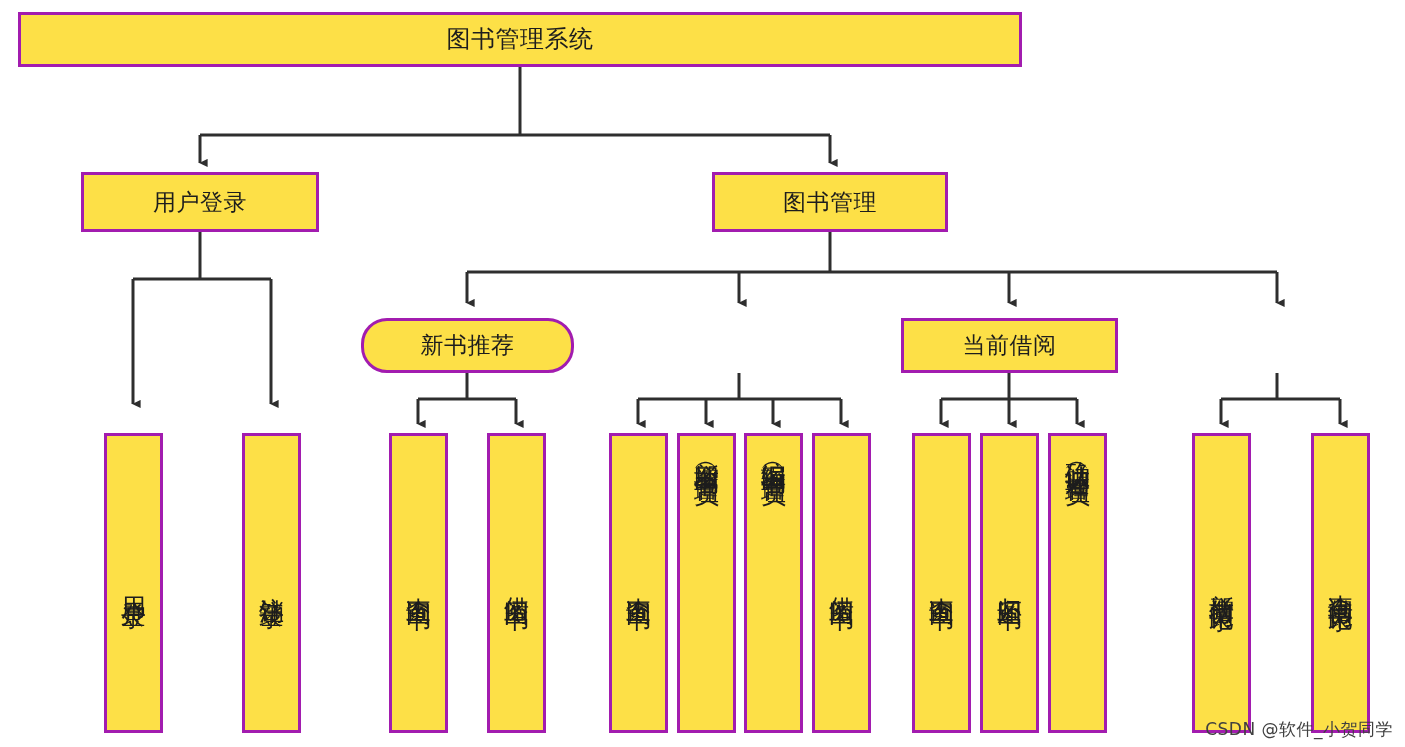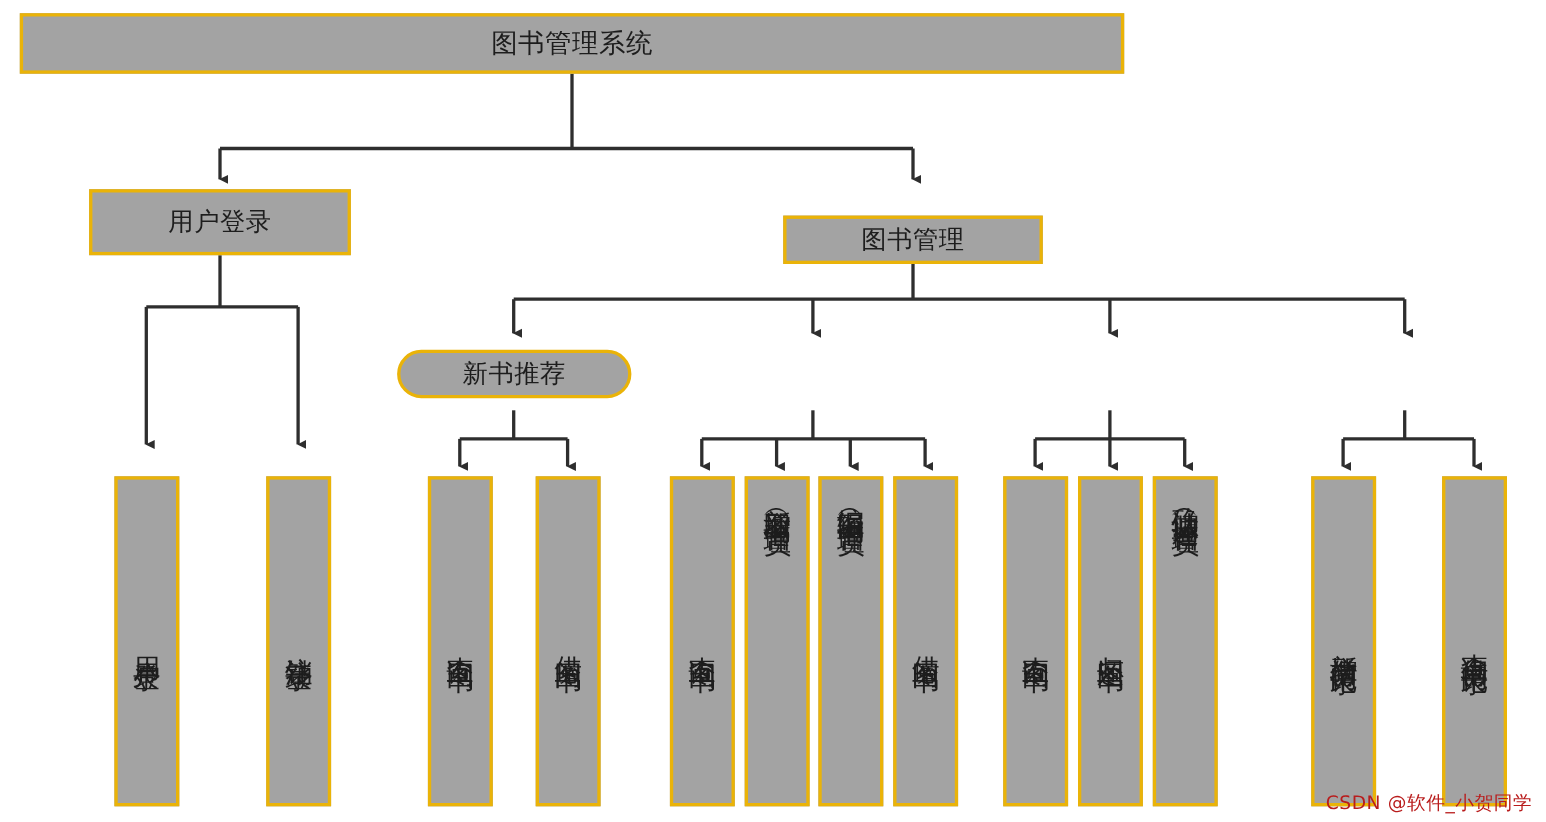--- a/index.html
+++ b/index.html
@@ -22,22 +22,22 @@
     position: absolute;
     left: 0;
     top: 0;
     width: 1405px;
     height: 747px;
     pointer-events: none;
   }
   .node {
     position: absolute;
     box-sizing: border-box;
-    background: #a3a3a3;
-    border: 3px solid #eab308;
+    background: #fde047;
+    border: 3px solid #a21caf;
     display: flex;
     align-items: center;
     justify-content: center;
     color: #1d1d1d;
     z-index: 2;
   }
   .node .node-label {
     display: block;
     text-align: center;
     line-height: 1.05;
@@ -67,21 +67,21 @@
   }
   .node.vert.centered {
     align-items: center;
     padding-top: 0;
   }
   #watermark {
     position: absolute;
     right: 12px;
     bottom: 6px;
     font-size: 17px;
-    color: #b91c1c;
+    color: #404040;
     letter-spacing: 0.5px;
     z-index: 5;
     white-space: nowrap;
   }
 </style>
 </head>
 <body>
 
 <div id="diagram-root">
 
@@ -136,29 +136,32 @@
   </svg>
 
   <div class="node horiz root" style="left:18px; top:12px; width:1004px; height:55px;">
     <span class="node-label">图书管理系统</span>
   </div>
 
   <div class="node horiz" style="left:81px; top:172px; width:238px; height:60px;">
     <span class="node-label">用户登录</span>
   </div>
 
-  <div class="node horiz" style="left:712px; top:172px; width:236px; height:44px;margin-top:24px;">
+  <div class="node horiz" style="left:712px; top:172px; width:236px; height:60px;">
     <span class="node-label">图书管理</span>
   </div>
 
-  <div class="node horiz" style="left:361px; top:318px; width:213px; height:44px;border-radius:26px;">
+  <div class="node horiz" style="left:361px; top:318px; width:213px; height:55px;border-radius:26px;">
     <span class="node-label">新书推荐</span>
   </div>
 
 
+  <div class="node horiz" style="left:901px; top:318px; width:217px; height:55px;">
+    <span class="node-label">当前借阅</span>
+  </div>
 
 
   <div class="node vert centered" style="left:104px; top:433px; width:59px; height:300px;">
     <span class="node-label">用户登录</span>
   </div>
 
   <div class="node vert centered" style="left:242px; top:433px; width:59px; height:300px;">
     <span class="node-label">注销登录</span>
   </div>
 

